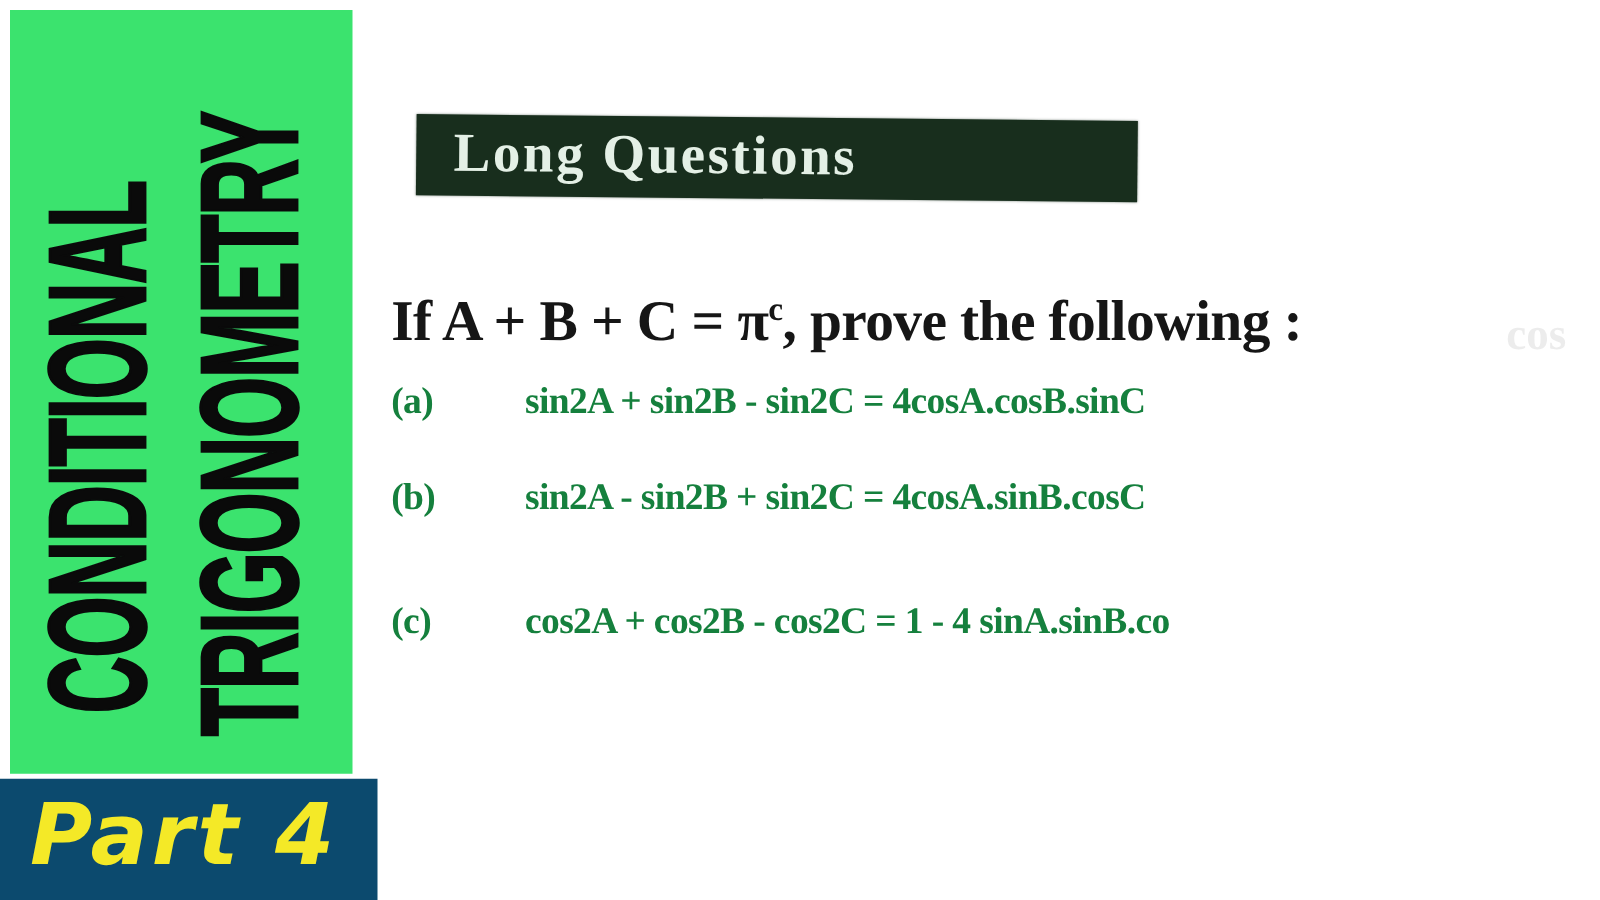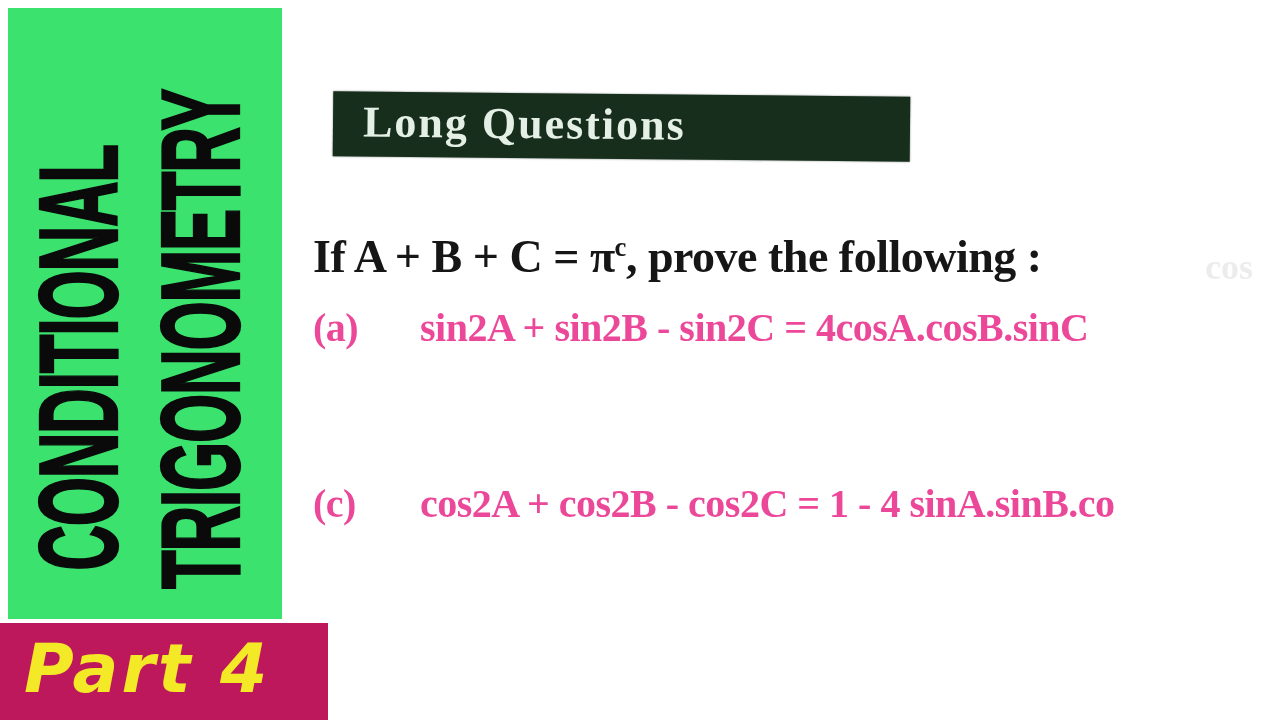--- a/index.html
+++ b/index.html
@@ -33,22 +33,22 @@
     text-align: center;
     white-space: nowrap;
   }
   .vword-1 { left: -279px; top: 302px; transform: rotate(-90deg) scale(0.66, 1.15); }
   .vword-2 { left: -157px; top: 302px; transform: rotate(-90deg) scale(0.66, 1.15); }
 
   
   .part-banner {
     position: absolute;
     left: 0; top: 623px;
-    width: 328px; height: 97px;
-    background: #be185d;
+    width: 302px; height: 97px;
+    background: #0c4a6e;
   }
   .part-label {
     position: absolute;
     left: 24px; top: 6px;
     font-family: "DejaVu Sans", sans-serif;
     font-style: italic;
     font-weight: 700;
     font-size: 68px;
     letter-spacing: 3px;
     color: #f4e927;
@@ -87,23 +87,23 @@
   .intro-line sup {
     font-size: 58%;
     vertical-align: super;
     line-height: 0;
   }
 
   .problem-row {
     position: absolute;
     left: 313px;
     font-weight: 700;
-    font-size: 40px;
+    font-size: 30px;
     letter-spacing: -0.5px;
-    color: #ec4899;
+    color: #15803d;
     white-space: nowrap;
   }
   .row-a { top: 304px; }
   .row-b { top: 381px; }
   .row-c { top: 480px; }
   .problem-label {
     display: inline-block;
     width: 107px;
   }
 
@@ -135,20 +135,23 @@
   </div>
 
   <div class="intro-line">
     <span>If A + B + C = </span><span>π</span><sup>c</sup><span>, prove the following :</span>
   </div>
 
   <div class="problem-row row-a">
     <span class="problem-label">(a)</span><span>sin2A + sin2B - sin2C = 4cosA.cosB.sinC</span>
   </div>
 
+  <div class="problem-row row-b">
+    <span class="problem-label">(b)</span><span>sin2A - sin2B + sin2C = 4cosA.sinB.cosC</span>
+  </div>
 
   <div class="problem-row row-c">
     <span class="problem-label">(c)</span><span>cos2A + cos2B - cos2C = 1 - 4 sinA.sinB.co</span>
   </div>
 
   <div class="ghost-text">cos</div>
 
 </div>
 
 </body></html>

